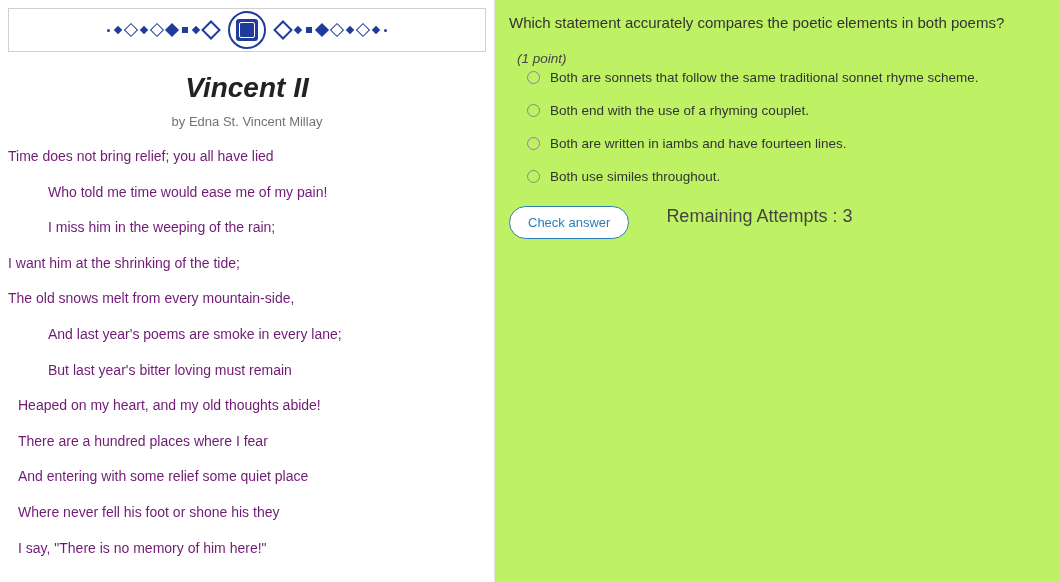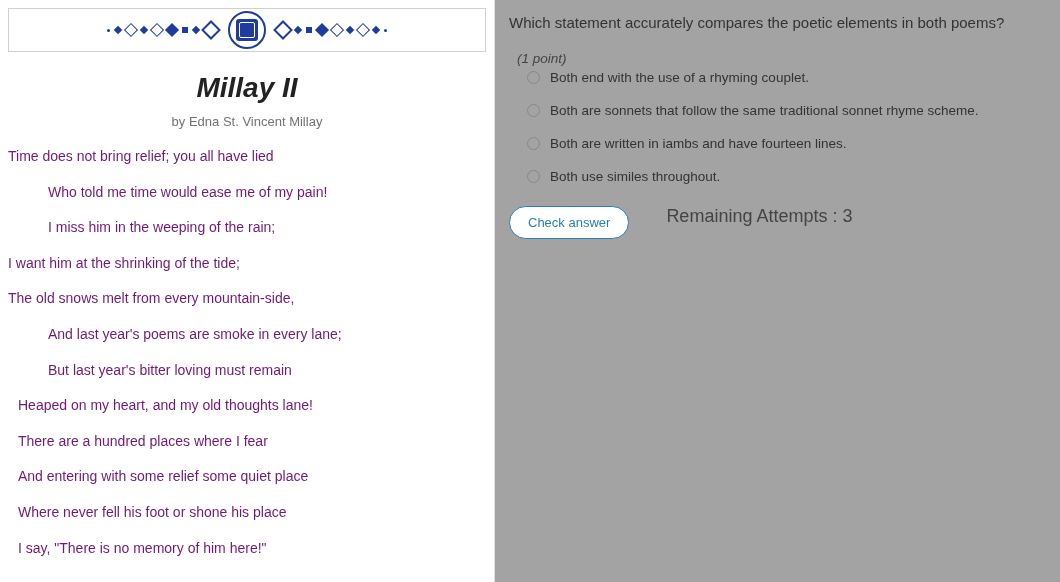--- a/index.html
+++ b/index.html
@@ -87,21 +87,21 @@
     }
     .poem-line {
       margin-bottom: 16px;
       padding-left: 0;
     }
     .poem-line.indent1 { padding-left: 40px; }
     .poem-line.indent2 { padding-left: 10px; }
     .right-panel {
       flex: 1;
       padding: 12px 14px;
-      background: #a3a3a3;
+      background: #bef264;
     }
     .question-text {
       font-size: 15px;
       color: #333;
       margin-bottom: 18px;
       line-height: 1.4;
     }
     .points {
       font-style: italic;
       font-size: 13.5px;
@@ -170,51 +170,51 @@
       <span class="small-sq"></span>
       <span class="diamond"></span>
       <span class="diamond outline"></span>
       <span class="diamond sm"></span>
       <span class="diamond outline"></span>
       <span class="diamond sm"></span>
       <span class="dot"></span>
     </div>
   </div>
 
-  <h1 class="poem-title">Millay II</h1>
+  <h1 class="poem-title">Vincent II</h1>
   <div class="poem-author">by Edna St. Vincent Millay</div>
 
   <div class="poem-lines" id="poem-lines">
       <div class="poem-line">Time does not bring relief; you all have lied</div>
       <div class="poem-line indent1">Who told me time would ease me of my pain!</div>
       <div class="poem-line indent1">I miss him in the weeping of the rain;</div>
       <div class="poem-line">I want him at the shrinking of the tide;</div>
       <div class="poem-line">The old snows melt from every mountain-side,</div>
       <div class="poem-line indent1">And last year's poems are smoke in every lane;</div>
       <div class="poem-line indent1">But last year's bitter loving must remain</div>
-      <div class="poem-line indent2">Heaped on my heart, and my old thoughts lane!</div>
+      <div class="poem-line indent2">Heaped on my heart, and my old thoughts abide!</div>
       <div class="poem-line indent2">There are a hundred places where I fear</div>
       <div class="poem-line indent2">And entering with some relief some quiet place</div>
-      <div class="poem-line indent2">Where never fell his foot or shone his place</div>
+      <div class="poem-line indent2">Where never fell his foot or shone his they</div>
       <div class="poem-line indent2">I say, "There is no memory of him here!"</div>
     </div>
 </div>
 
 <div class="right-panel">
   <div class="question-text">Which statement accurately compares the poetic elements in both poems?</div>
   <div class="points">(1 point)</div>
 
   <div class="options" id="options">
       <label class="option">
         <span class="radio"></span>
+        <span>Both are sonnets that follow the same traditional sonnet rhyme scheme.</span>
+      </label>
+      <label class="option">
+        <span class="radio"></span>
         <span>Both end with the use of a rhyming couplet.</span>
-      </label>
-      <label class="option">
-        <span class="radio"></span>
-        <span>Both are sonnets that follow the same traditional sonnet rhyme scheme.</span>
       </label>
       <label class="option">
         <span class="radio"></span>
         <span>Both are written in iambs and have fourteen lines.</span>
       </label>
       <label class="option">
         <span class="radio"></span>
         <span>Both use similes throughout.</span>
       </label>
     </div>

